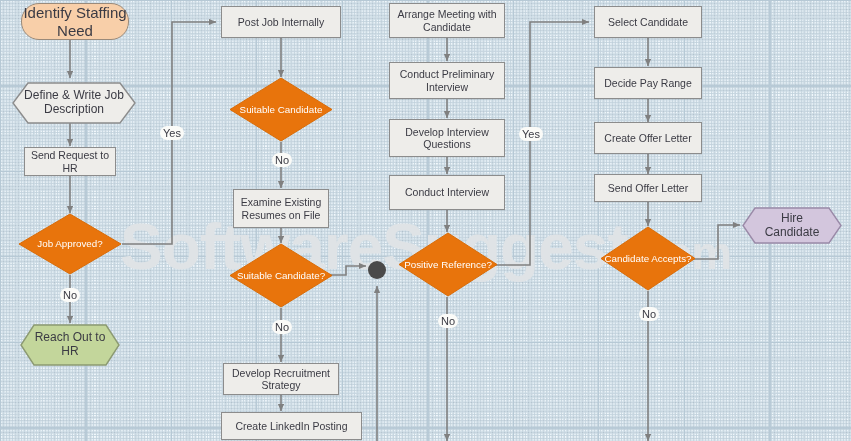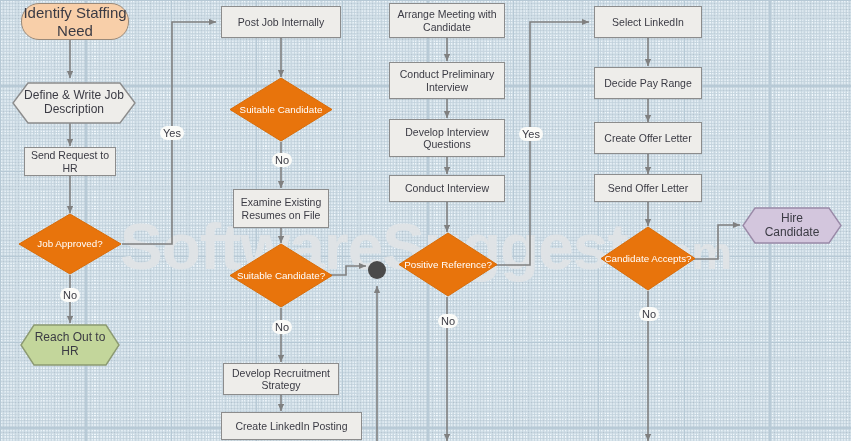--- a/index.html
+++ b/index.html
@@ -204,33 +204,33 @@
   </div>
 
   <div class="node proc" style="left:389px;top:62px;width:116px;height:37px;">
     <span>Conduct Preliminary Interview</span>
   </div>
 
   <div class="node proc" style="left:389px;top:119px;width:116px;height:38px;">
     <span>Develop Interview Questions</span>
   </div>
 
-  <div class="node proc" style="left:389px;top:175px;width:116px;height:27px;">
+  <div class="node proc" style="left:389px;top:175px;width:116px;height:35px;">
     <span>Conduct Interview</span>
   </div>
 
   <div class="node dec" style="left:398px;top:232px;width:100px;height:65px;">
     <svg class="dc-svg" viewBox="0 0 100 65" preserveAspectRatio="none">
       <polygon points="50,1 99,32.5 50,64 1,32.5" fill="#e8740c" stroke="#d96c08" stroke-width="1"></polygon>
     </svg>
     <span class="dc-label">Positive Reference?</span>
   </div>
 
   <div class="node proc" style="left:594px;top:6px;width:108px;height:32px;">
-    <span>Select LinkedIn</span>
+    <span>Select Candidate</span>
   </div>
 
   <div class="node proc" style="left:594px;top:67px;width:108px;height:32px;">
     <span>Decide Pay Range</span>
   </div>
 
   <div class="node proc" style="left:594px;top:122px;width:108px;height:32px;">
     <span>Create Offer Letter</span>
   </div>
 

